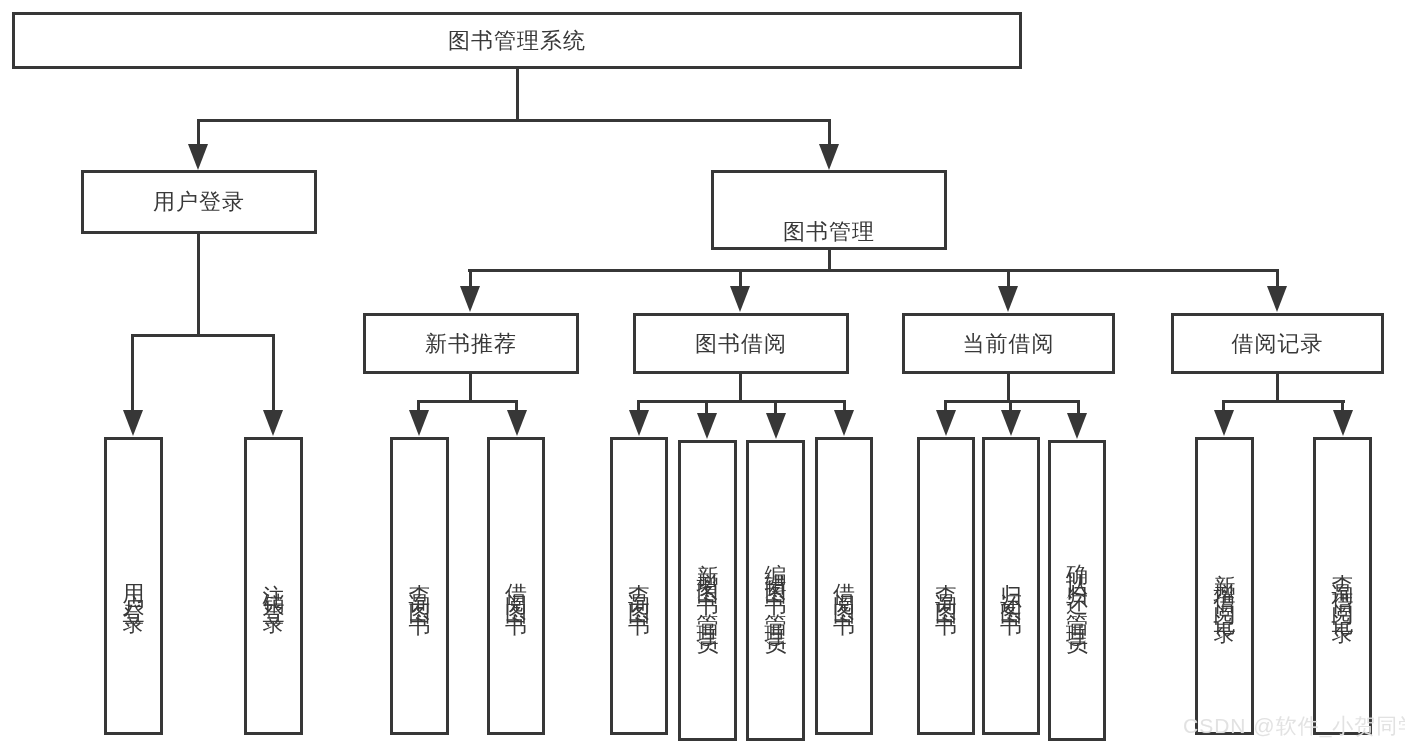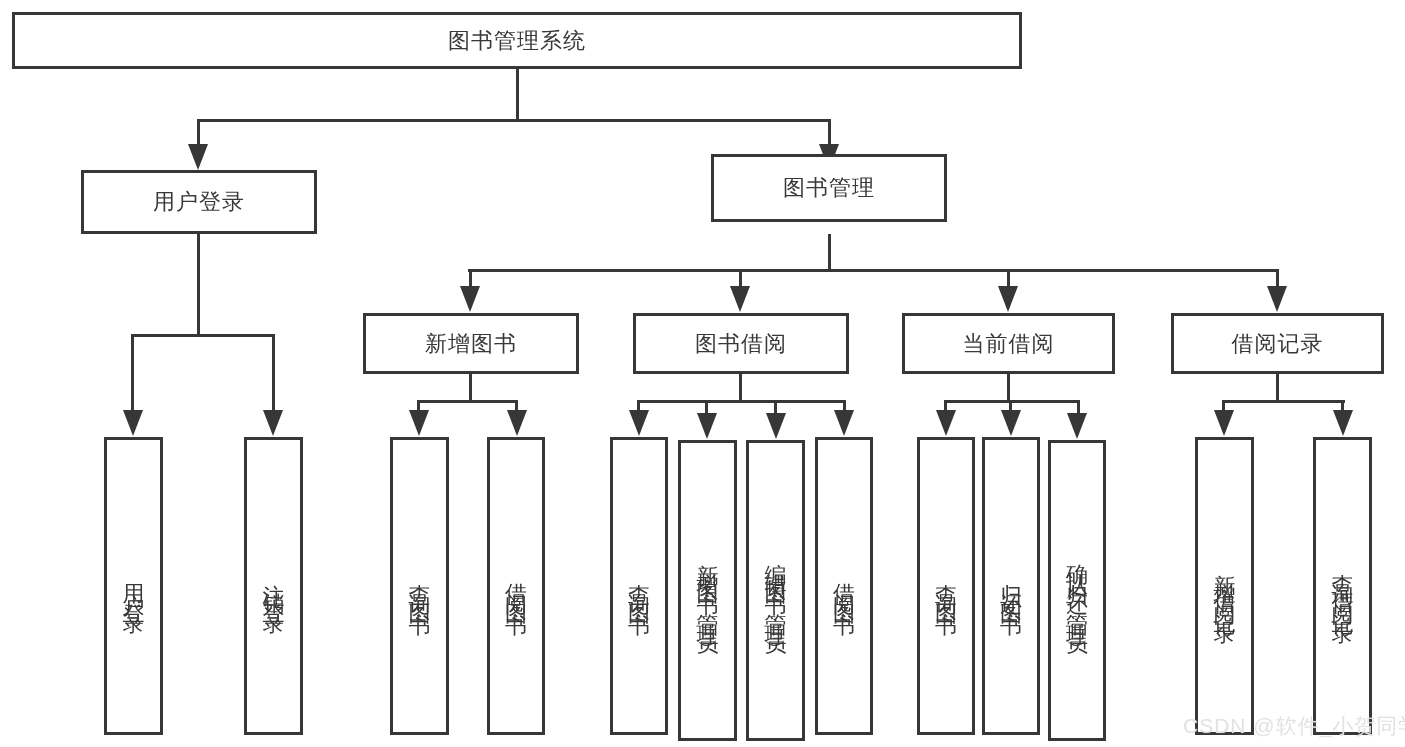--- a/index.html
+++ b/index.html
@@ -66,21 +66,21 @@
   <div class="vl" style="left:516px; top:68px;  height:53px;"></div>
   <div class="hl" style="left:197px; top:119px; width:634px;"></div>
   <div class="vl" style="left:197px; top:119px; height:28px;"></div>
   <div class="arr" style="left:188px; top:144px;"></div>
   <div class="vl" style="left:828px; top:119px; height:28px;"></div>
   <div class="arr" style="left:819px; top:144px;"></div>
 
   <div class="box" style="left:81px; top:170px; width:236px; height:64px;">
     <span>用户登录</span>
   </div>
-  <div class="box" style="left:711px; top:154px; width:236px; height:68px;">
+  <div class="box" style="left:711px; top:170px; width:236px; height:80px;align-items:flex-end;">
     <span>图书管理</span>
   </div>
 
   <div class="vl" style="left:197px; top:234px; height:103px;"></div>
   <div class="hl" style="left:131px; top:334px; width:144px;"></div>
   <div class="vl" style="left:131px; top:334px; height:78px;"></div>
   <div class="arr" style="left:123px; top:410px;"></div>
   <div class="vl" style="left:272px; top:334px; height:78px;"></div>
   <div class="arr" style="left:263px; top:410px;"></div>
 
@@ -89,21 +89,21 @@
   <div class="vl" style="left:469px;  top:269px; height:19px;"></div>
   <div class="arr" style="left:460px;  top:286px;"></div>
   <div class="vl" style="left:739px;  top:269px; height:19px;"></div>
   <div class="arr" style="left:730px;  top:286px;"></div>
   <div class="vl" style="left:1007px; top:269px; height:19px;"></div>
   <div class="arr" style="left:998px;  top:286px;"></div>
   <div class="vl" style="left:1276px; top:269px; height:19px;"></div>
   <div class="arr" style="left:1267px; top:286px;"></div>
 
   <div class="box" style="left:363px; top:313px; width:216px; height:61px;">
-    <span>新增图书</span>
+    <span>新书推荐</span>
   </div>
   <div class="box" style="left:633px; top:313px; width:216px; height:61px;align-items:center;">
     <span>图书借阅</span>
   </div>
   <div class="box" style="left:902px; top:313px; width:213px; height:61px;">
     <span>当前借阅</span>
   </div>
   <div class="box" style="left:1171px; top:313px; width:213px; height:61px;">
     <span>借阅记录</span>
   </div>

